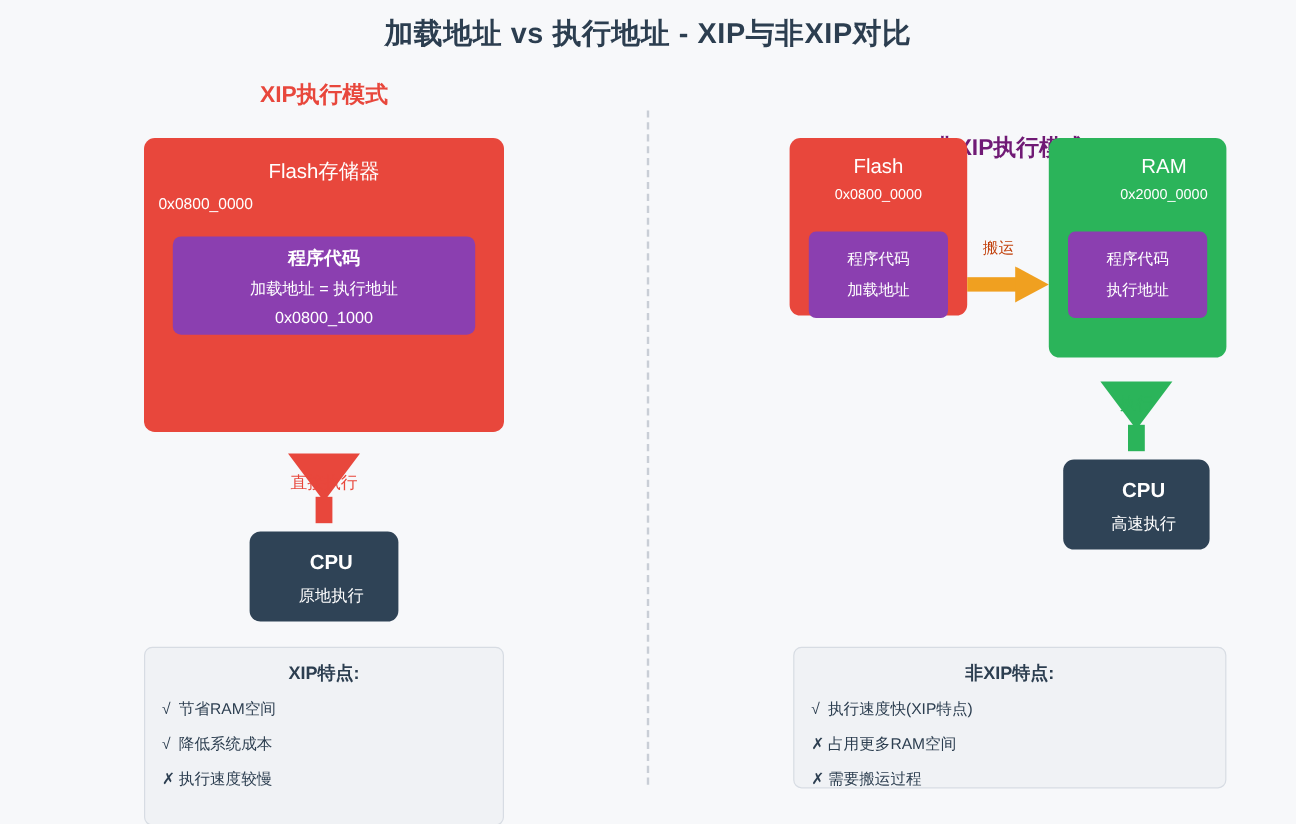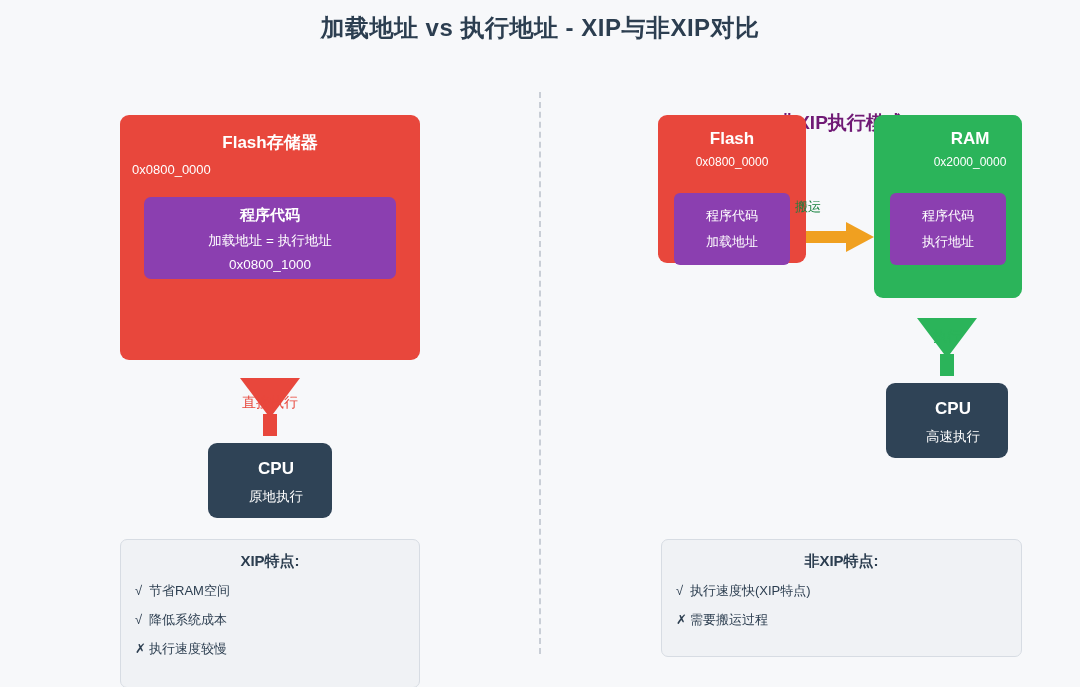--- a/index.html
+++ b/index.html
@@ -66,21 +66,21 @@
 
   
   .block {
     position: absolute;
     border-radius: 9px;
     box-sizing: border-box;
   }
   .block-title {
     text-align: center;
     font-size: 17px;
-    font-weight: bold;
+    font-weight: normal;
     color: #ffffff;
   }
   .block-addr {
     font-size: 13px;
     color: #ffffff;
   }
 
   
   #flash-left {
     left: 120px;
@@ -288,24 +288,24 @@
     position: absolute;
     left: 40px;
     top: 0;
     width: 0;
     height: 0;
     border-top: 15px solid transparent;
     border-bottom: 15px solid transparent;
     border-left: 28px solid #f0a020;
   }
   #label-copy {
-    left: 770px;
+    left: 794px;
     top: 198px;
     width: 76px;
-    color: #15803d;
+    color: #c2410c;
     font-size: 13px;
   }
 
   
   .features {
     position: absolute;
     background: #f0f2f5;
     border: 1px solid #d7dce3;
     border-radius: 7px;
     box-sizing: border-box;
@@ -341,20 +341,21 @@
     height: 118px;
   }
 </style>
 </head>
 <body>
 
 <div id="canvas">
 
   <div class="page-title">加载地址 vs 执行地址 - XIP与非XIP对比</div>
 
+  <div class="col-header left">XIP执行模式</div>
   <div class="col-header right">非XIP执行模式</div>
 
   <div class="divider"></div>
 
   <div class="block" id="flash-left">
     <div class="block-title">Flash存储器</div>
     <div class="block-addr">0x0800_0000</div>
     <div id="code-left">
       <div class="code-title">程序代码</div>
       <div class="code-line">加载地址 = 执行地址</div>
@@ -420,17 +421,20 @@
     <div class="cpu-title">CPU</div>
     <div class="cpu-sub">高速执行</div>
   </div>
 
   <div class="features" id="features-right">
     <div class="feat-title">非XIP特点:</div>
     <div class="feat-item">
       <span class="mark">√</span><span>执行速度快(XIP特点)</span>
     </div>
     <div class="feat-item">
+      <span class="mark">✗</span><span>占用更多RAM空间</span>
+    </div>
+    <div class="feat-item">
       <span class="mark">✗</span><span>需要搬运过程</span>
     </div>
   </div>
 
 </div>
 
 </body></html>

